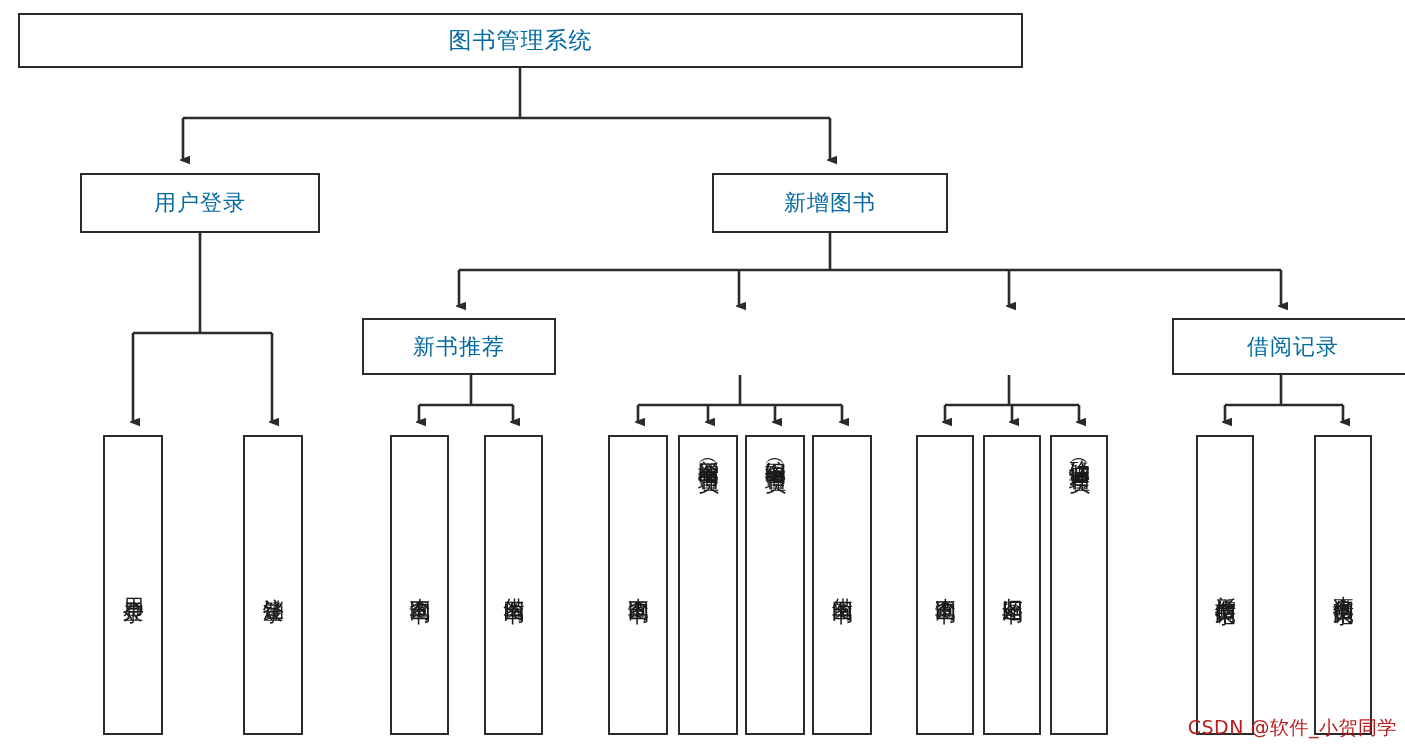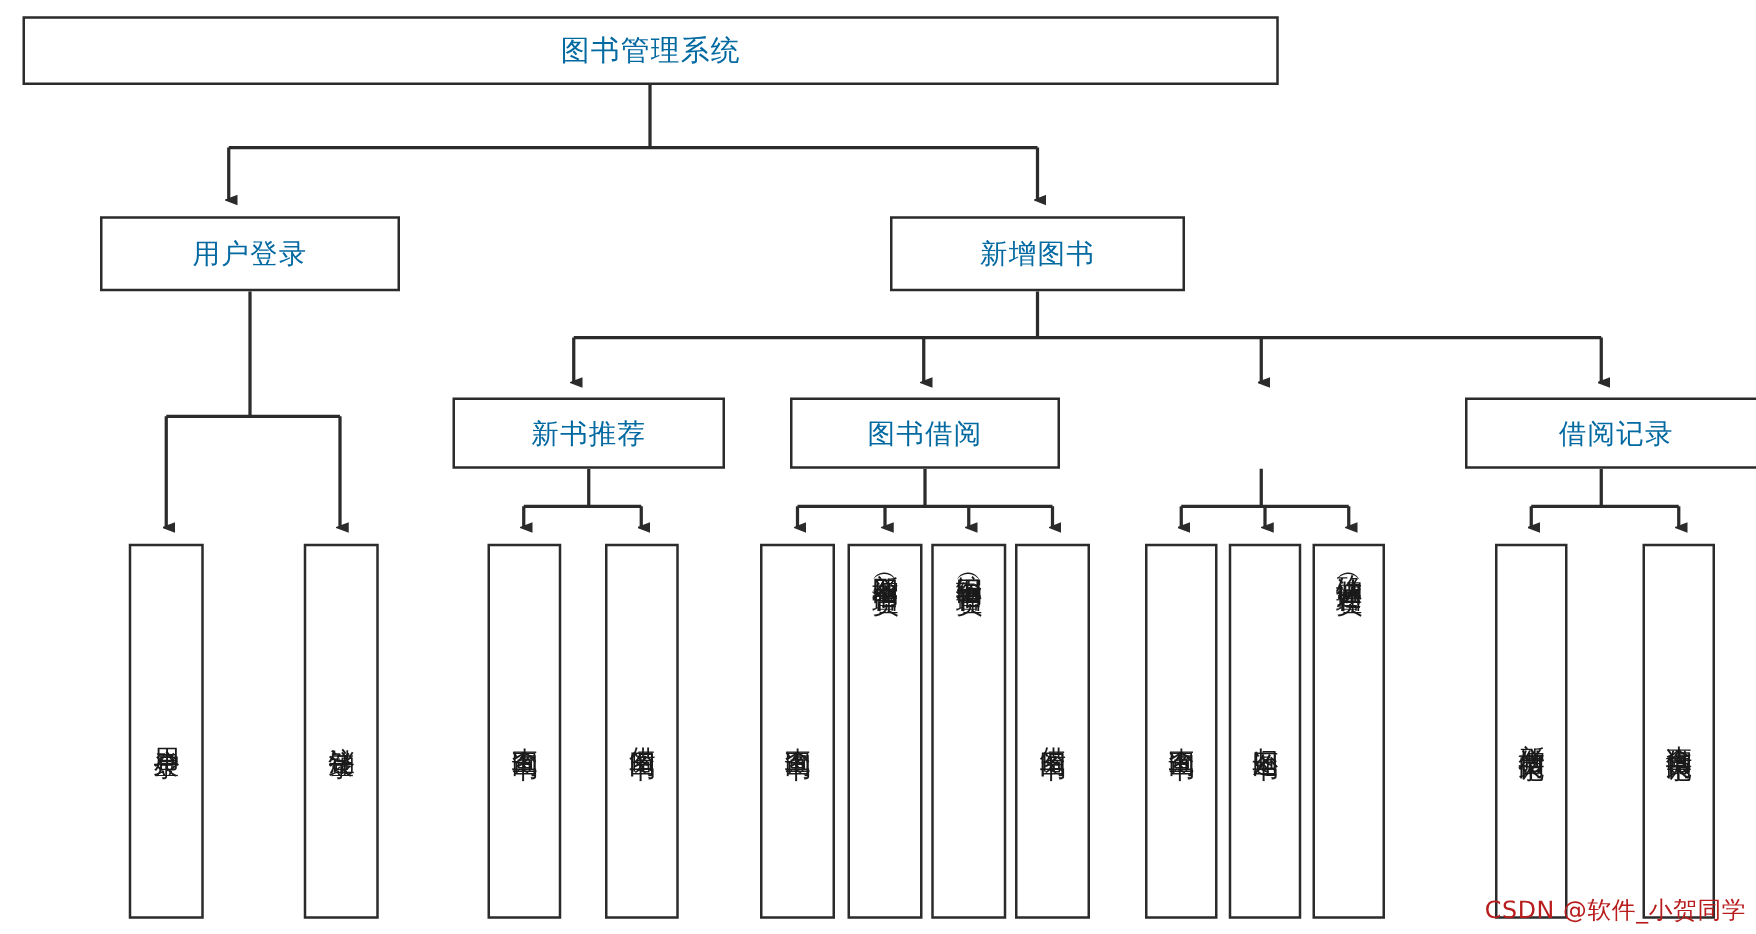--- a/index.html
+++ b/index.html
@@ -139,27 +139,24 @@
   </div>
 
   <div class="node horiz" style="left:80px; top:173px; width:240px; height:60px;">
     <span>用户登录</span>
   </div>
 
   <div class="node horiz" style="left:712px; top:173px; width:236px; height:60px;">
     <span>新增图书</span>
   </div>
 
-  <div class="node horiz" style="left:362px; top:318px; width:218px; height:57px;align-items:center;">
+  <div class="node horiz" style="left:362px; top:318px; width:194px; height:57px;align-items:center;">
     <span>新书推荐</span>
   </div>
 
-  <div class="node horiz" style="left:632px; top:318px; width:216px; height:57px;">
-    <span>图书借阅</span>
-  </div>
 
 
   <div class="node horiz" style="left:1172px; top:318px; width:242px; height:57px;">
     <span>借阅记录</span>
   </div>
 
   <div class="leaf center-text" style="left:103px; top:435px; width:60px; height:300px;">
     <span class="vtext">用户登录</span>
   </div>
 

